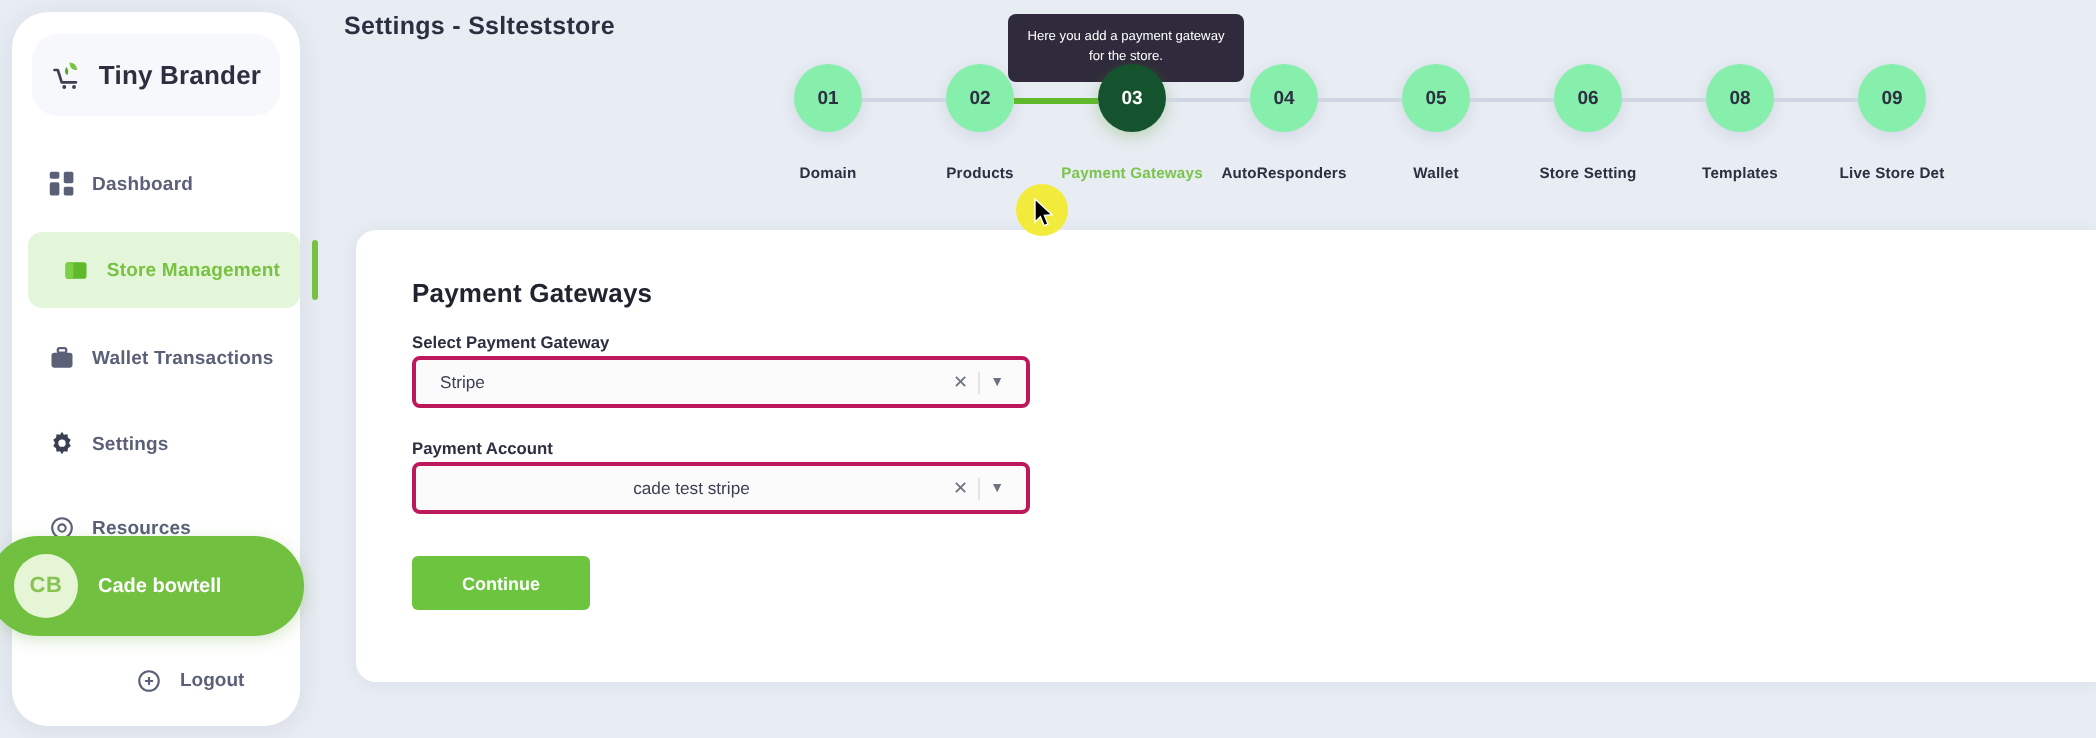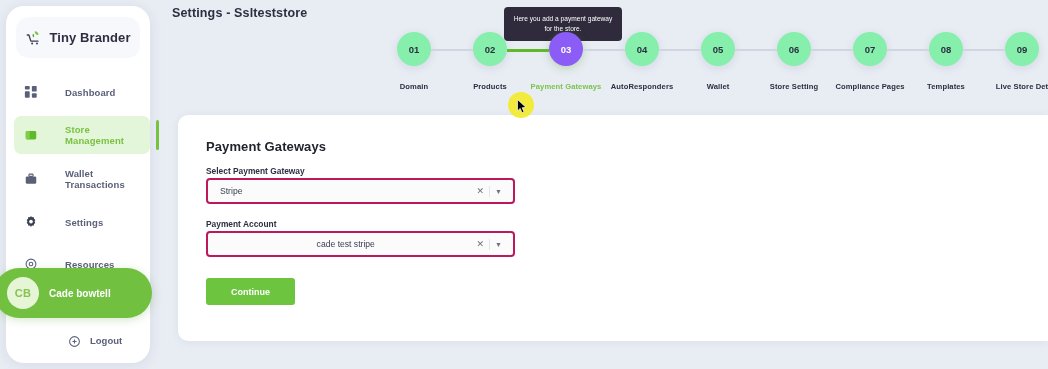--- a/index.html
+++ b/index.html
@@ -30,21 +30,21 @@
   }
   .logo-icon { width: 18px; height: 18px; display:block; }
   .logo-text {
     font-size: 13px; font-weight: 700; color: #2b2f40;
     letter-spacing: .1px;
   }
 
   .nav { margin-top: 16px; }
   .nav-item {
     position: relative;
-    display: flex; align-items: center; gap: 27px;
+    display: flex; align-items: center; gap: 8px;
     height: 36px; padding: 0 10px 0 18px;
     margin-bottom: 6px;
     cursor: pointer;
   }
   .nav-item .ico { width: 14px; height: 14px; flex: 0 0 14px; display:block; }
   .nav-label {
     font-size: 9.5px; font-weight: 600; color: #5a6078;
     line-height: 11px; letter-spacing: .1px;
   }
   .nav-item.two-line { height: 38px; }
@@ -110,21 +110,21 @@
   }
   .step { position: relative; width: 76px; flex: 0 0 76px; text-align: center; cursor: pointer; }
   .step-circle {
     width: 34px; height: 34px; border-radius: 50%;
     background: #86efac;
     box-shadow: 0 2px 8px rgba(60,80,130,0.13);
     margin: 0 auto;
     display: flex; align-items: center; justify-content: center;
     font-size: 9.5px; font-weight: 700; color: #2b2f40;
   }
-  .step.current .step-circle { background: #8b5cf6; color: #ffffff; box-shadow: 0 2px 8px rgba(70,150,30,0.3); }
+  .step.current .step-circle { background: #14532d; color: #ffffff; box-shadow: 0 2px 8px rgba(70,150,30,0.3); }
   .step-label {
     margin-top: 16px;
     font-size: 7.6px; font-weight: 700; color: #2b2f40;
     white-space: nowrap; letter-spacing: .1px;
   }
   .step.current .step-label { color: #7bc44c; }
   .connector {
     position: absolute; top: 17px; left: -21px;
     width: 42px; height: 2px; background: #cfd6e2;
   }
@@ -333,25 +333,20 @@
           <div class="step-circle">05</div>
           <div class="step-label">Wallet</div>
         </div>
 
         <div class="step">
           <div class="connector"></div>
           <div class="step-circle">06</div>
           <div class="step-label">Store Setting</div>
         </div>
 
-        <div class="step">
-          <div class="connector"></div>
-          <div class="step-circle">07</div>
-          <div class="step-label">Compliance Pages</div>
-        </div>
 
         <div class="step">
           <div class="connector"></div>
           <div class="step-circle">08</div>
           <div class="step-label">Templates</div>
         </div>
 
         <div class="step">
           <div class="connector"></div>
           <div class="step-circle">09</div>

